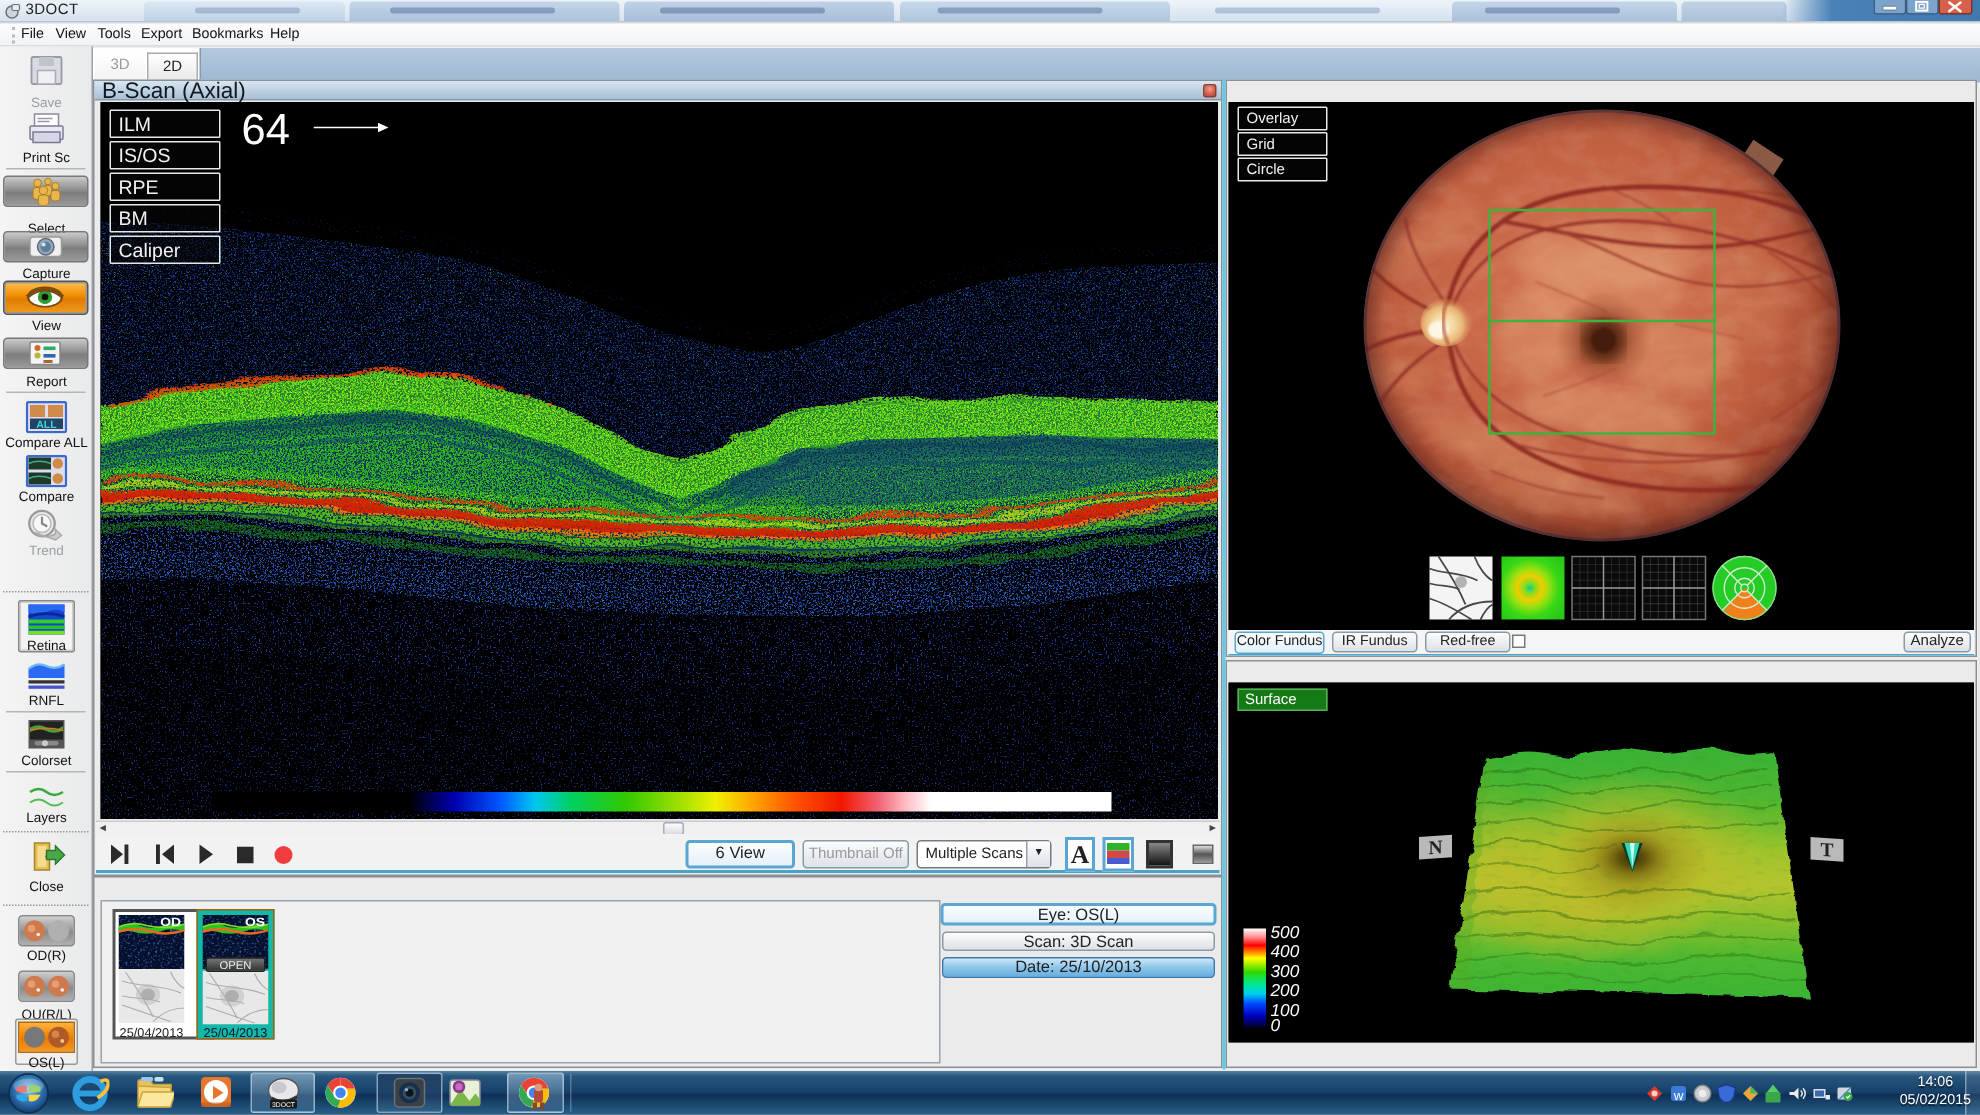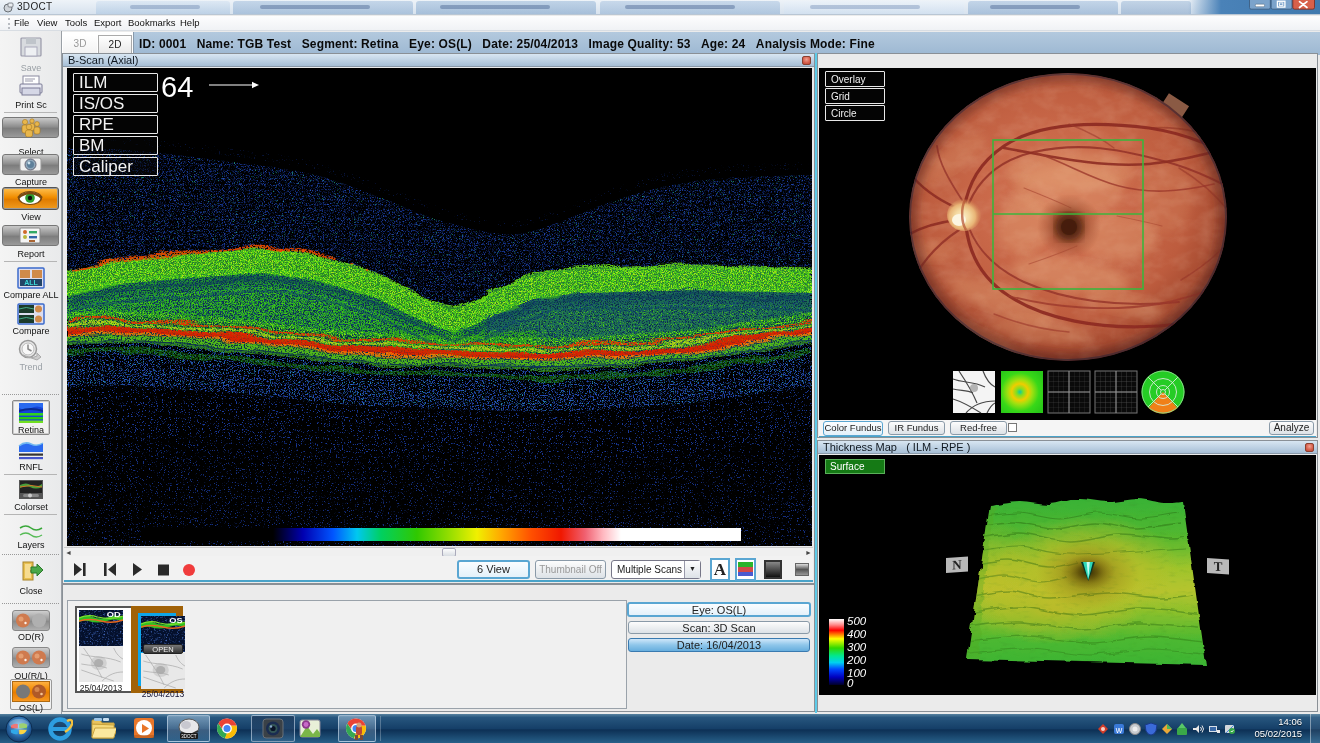--- a/index.html
+++ b/index.html
@@ -20,32 +20,32 @@
 #tabs32{position:absolute;left:0px;top:0px;width:72px;height:23px;background:#fff;border-right:1px solid #8899aa}
 #tabs32 .t{position:absolute;top:3px;width:34px;height:19px;text-align:center;font-size:10px;line-height:18px}
 
 #sidebar{position:absolute;left:0;top:31px;width:62px;height:683px;background:linear-gradient(90deg,#f4f4f4,#e9eaeb);border-right:1px solid #9aa0a6;font-size:9px;color:#111;text-align:center}
 .sbtn{position:absolute;left:2px;width:57px;height:21px;border-radius:3px;background:linear-gradient(#c9c9c9,#8f8f8f 45%,#7d7d7d 55%,#9a9a9a);border:1px solid #777}
 .slabel{position:absolute;left:0;width:62px;text-align:center;font-size:9px;color:#111}
 .sep{position:absolute;left:4px;width:53px;border-top:1px solid #b5b5b5}
 .dotsep{position:absolute;left:2px;width:57px;border-top:1px dotted #999}
 
 .panel{position:absolute;background:#ebebeb;border:1px solid #8a9096}
-.ptitle{position:absolute;left:0;top:0;right:0;height:13px;background:linear-gradient(#d8e6f2,#a7bfd6);font-size:11px;color:#101820;padding-left:5px;line-height:13px;border-bottom:1px solid #8a9aaa}
+.ptitle{position:absolute;left:0;top:0;right:0;height:13px;background:linear-gradient(#d8e6f2,#a7bfd6);font-size:15px;color:#101820;padding-left:5px;line-height:13px;border-bottom:1px solid #8a9aaa}
 .reddot{position:absolute;top:2px;right:3px;width:9px;height:9px;border-radius:2px;background:radial-gradient(circle at 50% 35%,#f0a090,#d65f4c 60%,#b94432);border:1px solid #8a4030}
 
-.obtn{position:absolute;left:10px;width:85px;height:19px;background:rgba(8,8,8,.55);border:1px solid #e8e8e8;color:#f2f2f2;font-size:17px;line-height:17px;padding-left:5px;border-radius:1px}
+.obtn{position:absolute;left:10px;width:74px;height:19px;background:rgba(8,8,8,.55);border:1px solid #e8e8e8;color:#f2f2f2;font-size:13px;line-height:17px;padding-left:5px;border-radius:1px}
 
 .btn{position:absolute;background:linear-gradient(#fdfdfd,#eef0f2 45%,#dde2e7);border:1px solid #8a9aa8;border-radius:3px;font-size:11px;color:#222;text-align:center}
 .btn.blue{border:2px solid #5aa6d2;background:linear-gradient(#fbfdff,#e4f1fa)}
 .btn.sel{border:1px solid #3a7ab0;background:linear-gradient(#cfe7fa,#8ec6ea 50%,#67aede)}
 
 #taskbar{position:absolute;left:0;top:714px;width:1320px;height:29px;background:linear-gradient(#56829f 0%,#27567e 12%,#153f68 50%,#0d3055 55%,#276089 100%)}
 .tbico{position:absolute;top:2px;width:26px;height:25px}
-#clock{position:absolute;right:18px;top:2px;color:#fff;font-size:9.5px;text-align:right;line-height:12px;text-shadow:0 1px 1px rgba(0,0,0,.7)}
+#clock{position:absolute;right:6px;top:2px;color:#fff;font-size:9.5px;text-align:center;line-height:12px;text-shadow:0 1px 1px rgba(0,0,0,.7)}
 </style></head>
 <body>
 <div id="root">
 
 <div id="titlebar">
   <div class="ftab" style="left:96px;width:134px;background:linear-gradient(rgba(205,222,240,.8),rgba(160,190,221,.8))"></div>
   <div class="ftab" style="left:233px;width:180px;background:linear-gradient(rgba(150,182,216,.75),rgba(118,156,198,.75))"></div>
   <div class="ftab" style="left:416px;width:180px;background:linear-gradient(rgba(140,175,212,.75),rgba(108,148,192,.75))"></div>
   <div class="ftab" style="left:600px;width:180px;background:linear-gradient(rgba(158,188,220,.75),rgba(128,164,203,.75))"></div>
   <div class="ftab" style="left:784px;width:180px;background:linear-gradient(rgba(235,242,250,.9),rgba(205,222,240,.9))"></div>
@@ -82,21 +82,20 @@
       <span style="left:94px">Export</span>
       <span style="left:128px">Bookmarks</span>
       <span style="left:180px">Help</span>
 </div>
 
 <div id="patientbar">
   <div id="tabs32">
     <div class="t" style="left:1px;color:#999;background:linear-gradient(#fff,#f2f2f2)">3D</div>
     <div class="t" style="left:36px;color:#222;font-weight:normal;background:linear-gradient(#fff,#e8e8e8);border:1px solid #aaa;border-bottom:none">2D</div>
   </div>
-  <span id="ptext">ID: 0001&nbsp;&nbsp;&nbsp;Name: TGB Test&nbsp;&nbsp;&nbsp;Segment: Retina&nbsp;&nbsp;&nbsp;Eye: OS(L)&nbsp;&nbsp;&nbsp;Date: 25/04/2013&nbsp;&nbsp;&nbsp;Image Quality: 53&nbsp;&nbsp;&nbsp;Age: 24&nbsp;&nbsp;&nbsp;Analysis Mode: Fine</span>
 </div>
 
 <div id="sidebar">
       <svg class="abs" style="left:16px;top:5px" width="30" height="22" viewBox="0 0 30 22">
         <rect x="5" y="2" width="20" height="18" rx="1" fill="#d8dbdf" stroke="#99a" stroke-width="1.2"></rect>
         <rect x="10" y="2" width="10" height="6" fill="#bfc4ca"></rect>
         <rect x="9" y="11" width="12" height="9" fill="#eef0f3" stroke="#aab"></rect>
       </svg>
       <div class="slabel" style="top:32px;color:#9aa0a6;font-size:9px">Save</div>
       <svg class="abs" style="left:16px;top:43px" width="30" height="24" viewBox="0 0 30 24">
@@ -453,21 +452,21 @@
               <path d="M20 35 C26 28 32 26 38 26"></path>
               <path d="M30 2 C32 8 36 12 38 13"></path>
               <path d="M2 18 C10 20 18 19 24 22"></path>
             </g>
             <circle cx="17" cy="17" r="4" fill="#a2a2a2" opacity="0.85"></circle>
             <circle cx="17" cy="17" r="7" fill="#b0b0b0" opacity="0.4"></circle>
           </svg>
         </div>
         <div class="abs" style="left:0;top:75px;width:48px;text-align:center;font-size:8.5px;color:#222">25/04/2013</div>
       </div>
-      <div class="abs" style="left:68px;top:21px;width:52px;height:87px;background:#0ea5e9;border:7px solid #a16207">
+      <div class="abs" style="left:68px;top:21px;width:52px;height:87px;background:#14b8a6;border:1px solid #a16207">
         <div class="abs" style="left:3px;top:3px;width:44px;height:36px">
           <svg width="44" height="36" viewBox="0 0 38 36" preserveAspectRatio="none" style="position:absolute;left:0;top:0">
             <defs>
               <filter id="mnb">
                 <feTurbulence type="fractalNoise" baseFrequency="0.7" numOctaves="2" seed="3"></feTurbulence>
                 <feColorMatrix type="matrix" values="0 0 0 0 0.07 0 0 0 0 0.18 0 0 0 0 0.65 3.2 0 0 0 -1.7"></feColorMatrix>
                 <feComposite in2="SourceGraphic" operator="in"></feComposite>
               </filter>
             </defs>
             <rect width="38" height="36" fill="#04102c"></rect>
@@ -491,21 +490,21 @@
             </g>
             <circle cx="17" cy="17" r="4" fill="#a2a2a2" opacity="0.85"></circle>
             <circle cx="17" cy="17" r="7" fill="#b0b0b0" opacity="0.4"></circle>
           </svg>
         </div>
         <div class="abs" style="left:5px;top:31px;width:40px;height:10px;background:linear-gradient(#777,#333);border:1px solid #222;border-radius:2px;color:#eee;font-size:7.5px;text-align:center;line-height:9px">OPEN</div>
         <div class="abs" style="left:0;top:76px;width:50px;text-align:center;font-size:8.5px;color:#113">25/04/2013</div>
       </div>
   <div class="btn blue" style="left:564px;top:17px;width:184px;height:15px;line-height:12px">Eye: OS(L)</div>
   <div class="btn" style="left:565px;top:36px;width:182px;height:13px;line-height:12px">Scan: 3D Scan</div>
-  <div class="btn sel" style="left:565px;top:53px;width:182px;height:14px;line-height:13px">Date: 16/04/2013</div>
+  <div class="btn sel" style="left:565px;top:53px;width:182px;height:14px;line-height:13px">Date: 25/10/2013</div>
 </div>
 
 <div id="fundus" class="panel" style="left:817px;top:53px;width:501px;height:385px">
   <div id="funwrap" style="position:absolute;left:1px;top:14px;width:497px;height:352px;background:#000">
         <svg width="497" height="352" viewBox="0 0 497 352" style="position:absolute;left:0;top:0">
           <defs>
             <radialGradient id="fbase" cx="0.46" cy="0.44" r="0.60">
               <stop offset="0" stop-color="#d27452"></stop>
               <stop offset="0.4" stop-color="#c96849"></stop>
               <stop offset="0.7" stop-color="#bd5c3e"></stop>
@@ -677,21 +676,20 @@
   <div id="funbtns" style="position:absolute;left:1px;top:366px;width:497px;height:17px;background:#f5f5f5;border-bottom:1px solid #49a3c9">
     <div class="btn blue" style="left:4px;top:1px;width:60px;height:15px;line-height:12px;font-size:9.5px;border-width:1px;white-space:nowrap">Color Fundus</div>
     <div class="btn" style="left:69px;top:1px;width:57px;height:14px;line-height:12px;font-size:9.5px">IR Fundus</div>
     <div class="btn" style="left:131px;top:1px;width:57px;height:14px;line-height:12px;font-size:9.5px">Red-free</div>
     <div style="position:absolute;left:189px;top:3px;width:9px;height:9px;background:#fff;border:1px solid #777"></div>
     <div class="btn" style="left:450px;top:1px;width:45px;height:14px;line-height:12px;font-size:10px">Analyze</div>
   </div>
 </div>
 
 <div id="thickness" class="panel" style="left:817px;top:440px;width:501px;height:272px">
-  <div class="ptitle">Thickness Map&nbsp;&nbsp;&nbsp;( ILM - RPE )<div class="reddot"></div></div>
   <div id="thkwrap" style="position:absolute;left:1px;top:14px;width:497px;height:240px;background:#000">
         <svg width="497" height="240" viewBox="0 0 497 240" style="position:absolute;left:0;top:0">
           <defs>
             <linearGradient id="surf" x1="0" y1="0" x2="0" y2="1">
               <stop offset="0" stop-color="#38b236"></stop>
               <stop offset="0.22" stop-color="#52b72f"></stop>
               <stop offset="0.42" stop-color="#9fc42c"></stop>
               <stop offset="0.55" stop-color="#b5c42e"></stop>
               <stop offset="0.68" stop-color="#8cc02c"></stop>
               <stop offset="0.85" stop-color="#4cb830"></stop>

